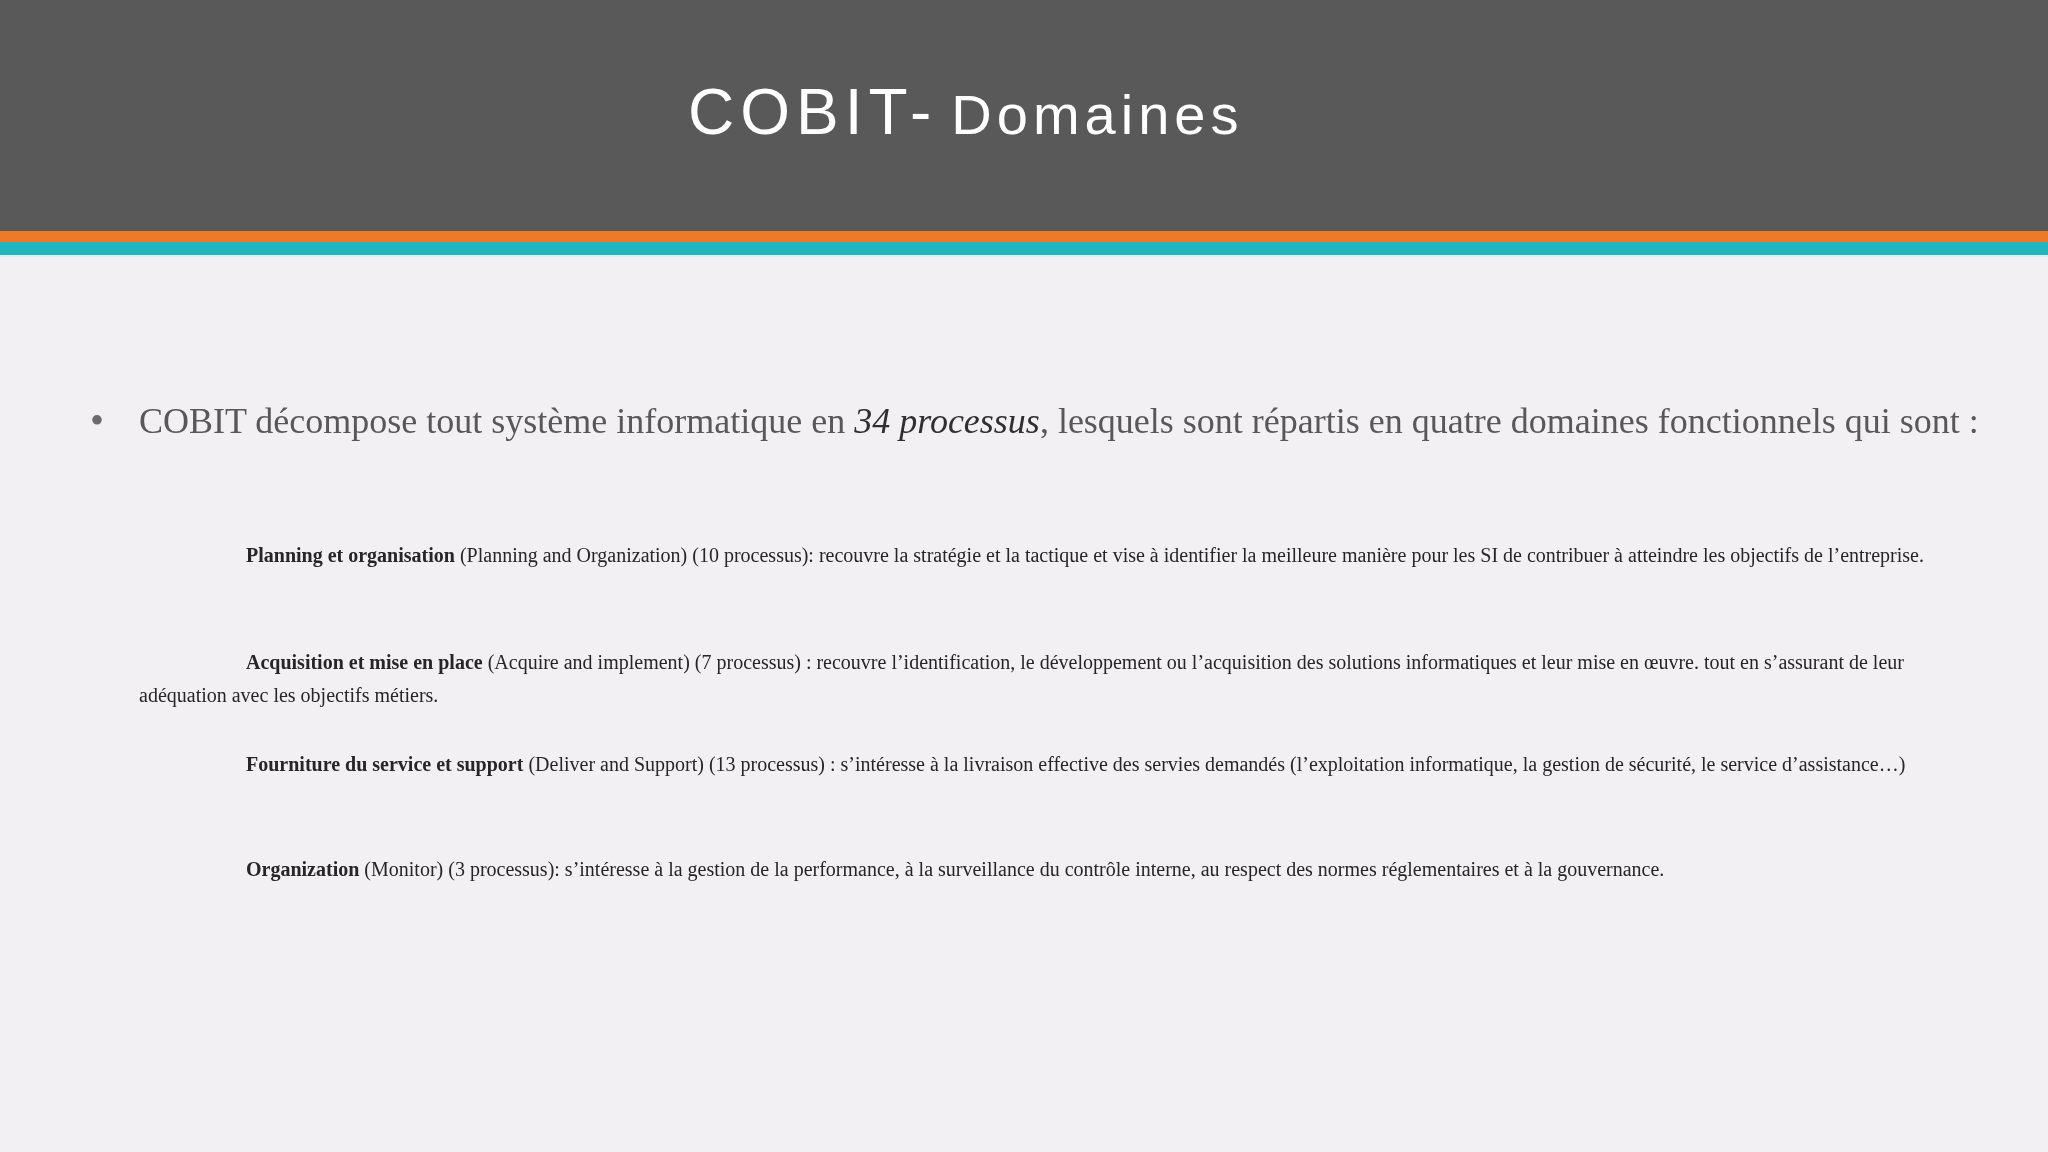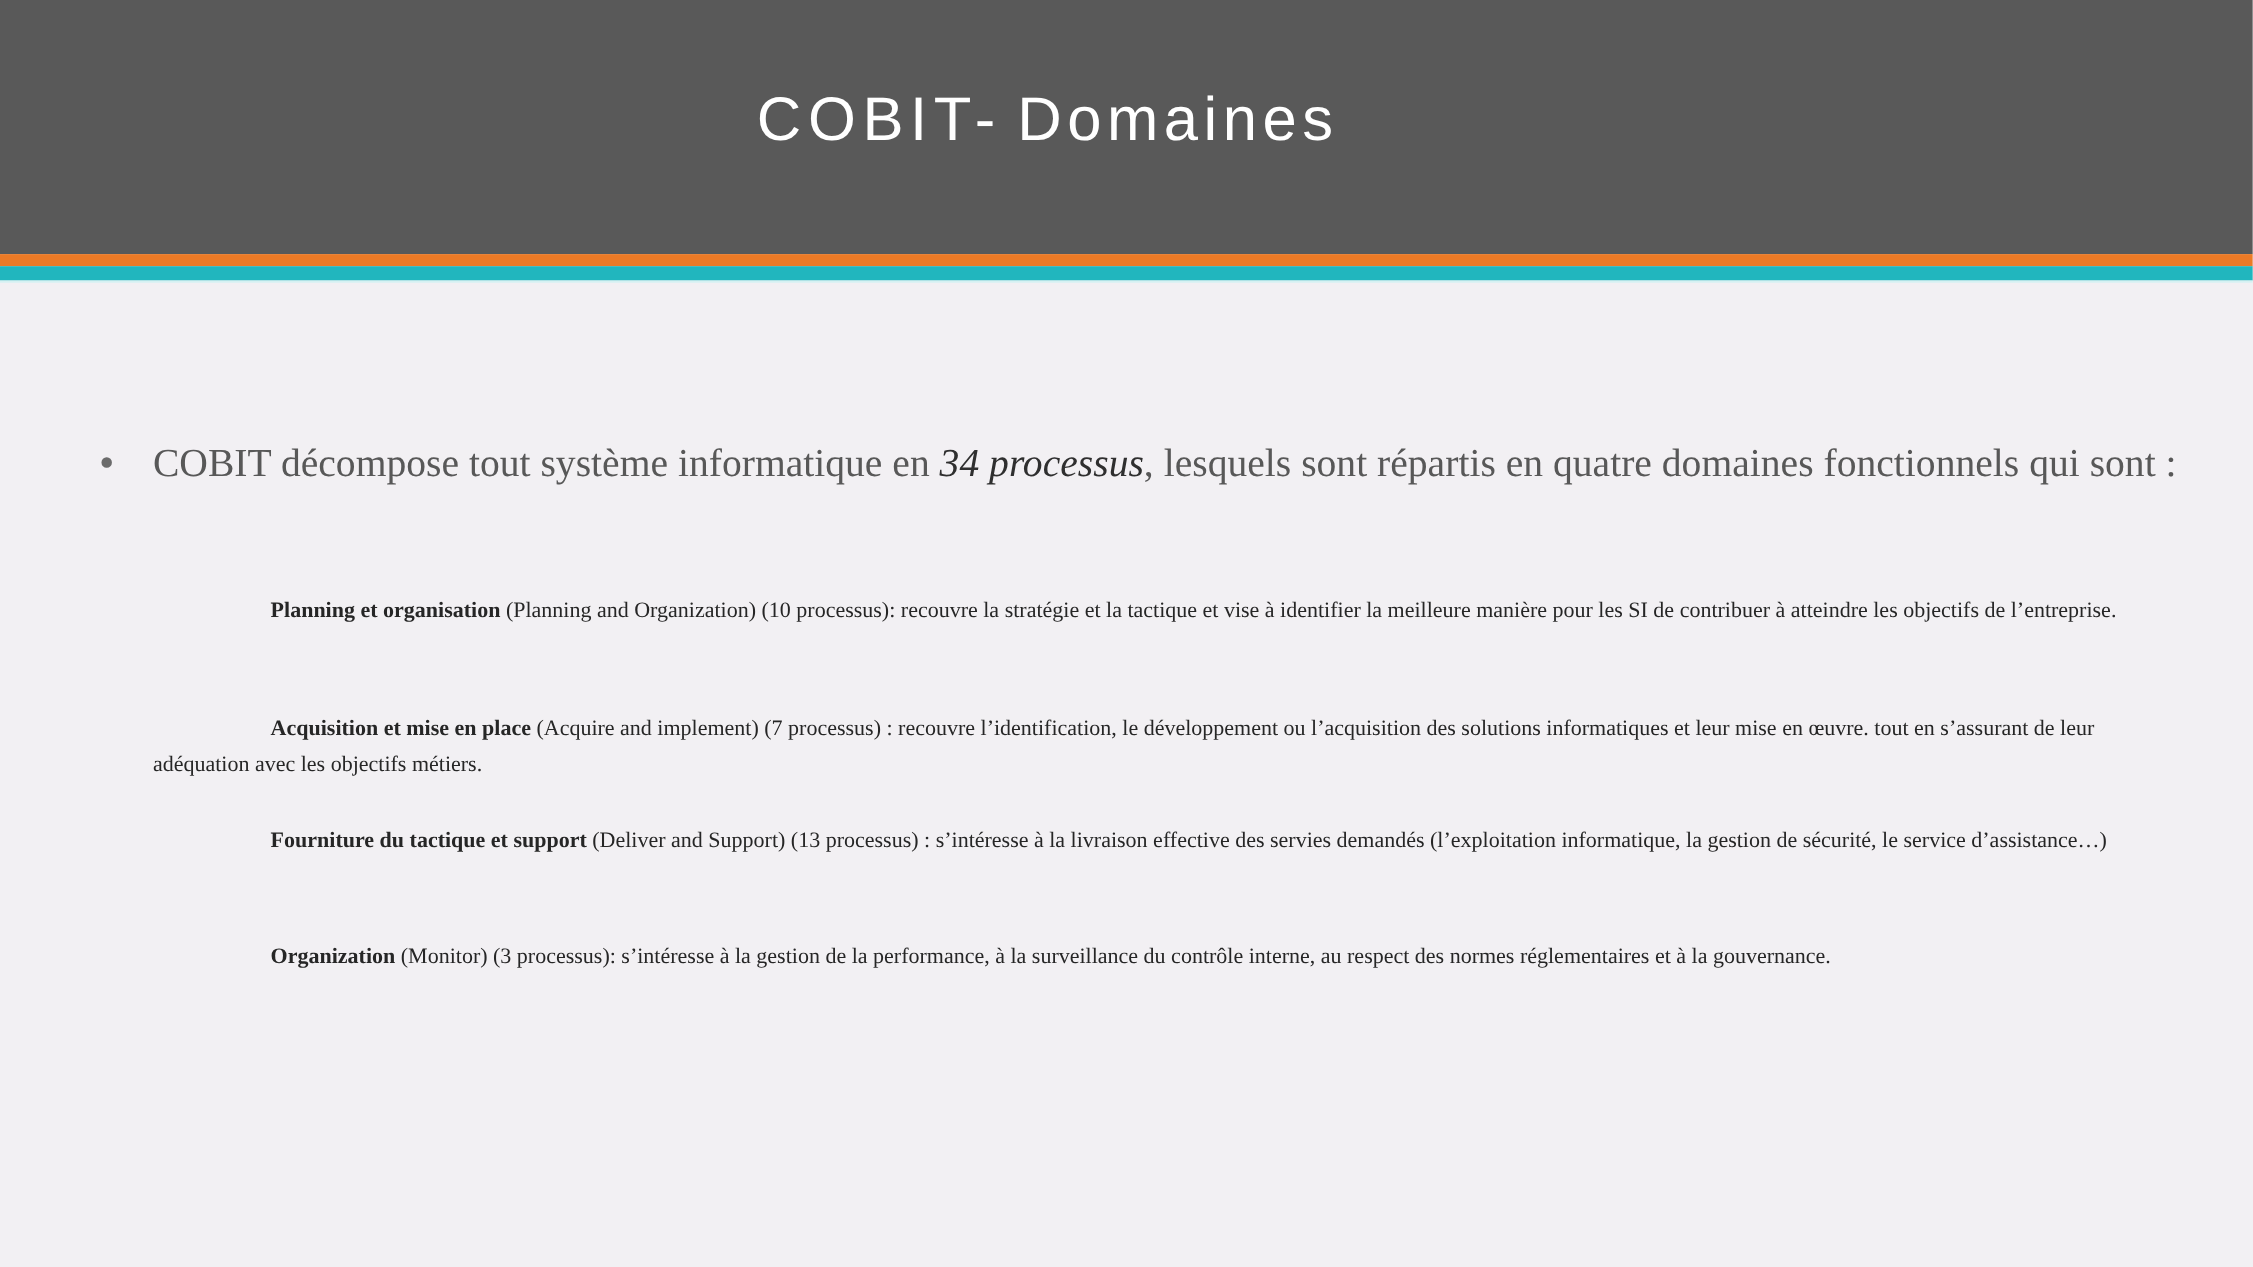--- a/index.html
+++ b/index.html
@@ -42,21 +42,21 @@
     .title {
       position: absolute;
       left: 688px;
       top: 80px;
       color: #ffffff;
       font-family: "Liberation Sans", "DejaVu Sans", sans-serif;
       white-space: nowrap;
       line-height: 1;
     }
     .title-main {
-      font-size: 56px;
+      font-size: 64px;
       letter-spacing: 6px;
       font-weight: normal;
     }
     .title-sub {
       font-size: 56px;
       letter-spacing: 5px;
       margin-left: 14px;
     }
     .content {
       position: absolute;
@@ -125,16 +125,16 @@
 <div class="content">
   <div class="bullet-row">
     <span class="bullet-dot">•</span>
     <div class="bullet-text"><span>COBIT décompose tout système informatique en </span><span class="emph">34 processus</span><span>, lesquels sont répartis en quatre domaines fonctionnels qui sont :</span></div>
   </div>
 
   <div class="para p1"><span class="indent"></span><b>Planning et organisation</b><span> (Planning and Organization) (10 processus): recouvre la stratégie et la tactique et vise à identifier la meilleure manière pour les SI de contribuer à atteindre les objectifs de l’entreprise.</span></div>
 
   <div class="para p2"><span class="indent"></span><b>Acquisition et mise en place</b><span> (Acquire and implement) (7 processus) :  recouvre l’identification, le développement ou l’acquisition des solutions informatiques et leur mise en  œuvre. tout en s’assurant de leur adéquation avec les objectifs métiers.</span></div>
 
-  <div class="para p3"><span class="indent"></span><b>Fourniture du tactique et support</b><span> (Deliver and Support) (13 processus) : s’intéresse à la livraison effective des servies demandés (l’exploitation informatique,  la gestion de sécurité,  le service d’assistance…)</span></div>
+  <div class="para p3"><span class="indent"></span><b>Fourniture du service et support</b><span> (Deliver and Support) (13 processus) : s’intéresse à la livraison effective des servies demandés (l’exploitation informatique,  la gestion de sécurité,  le service d’assistance…)</span></div>
 
   <div class="para p4"><span class="indent"></span><b>Organization</b><span> (Monitor) (3 processus):  s’intéresse à la gestion de la performance, à la surveillance du contrôle  interne, au respect des normes réglementaires et à la gouvernance.</span></div>
 </div>
 
 </body></html>

